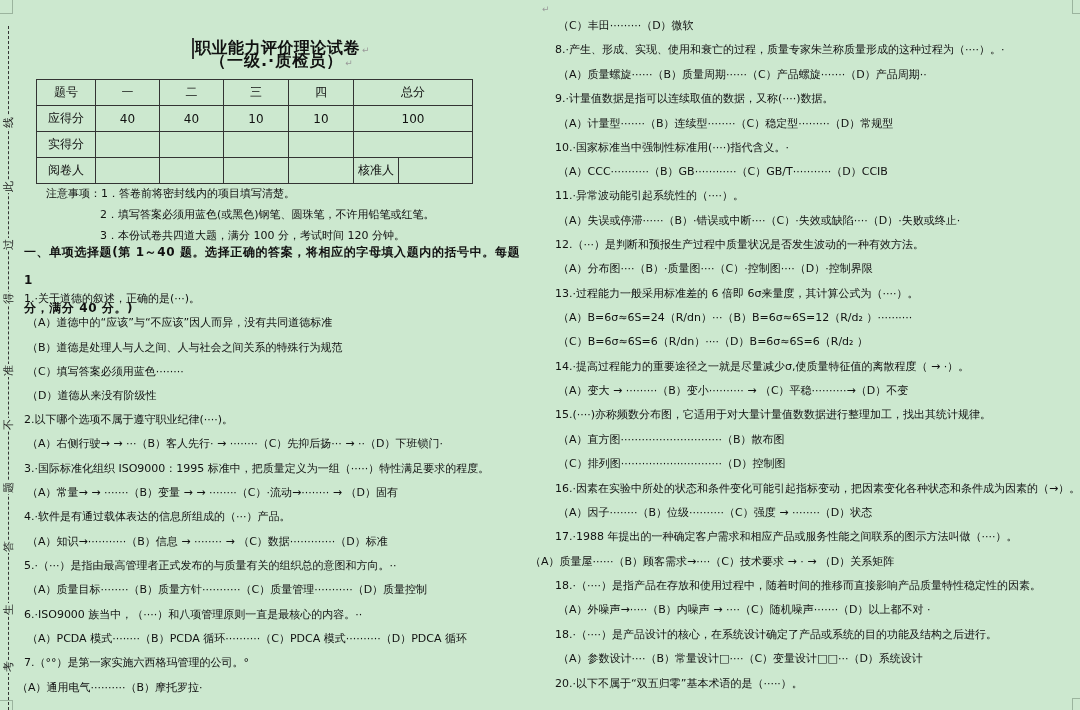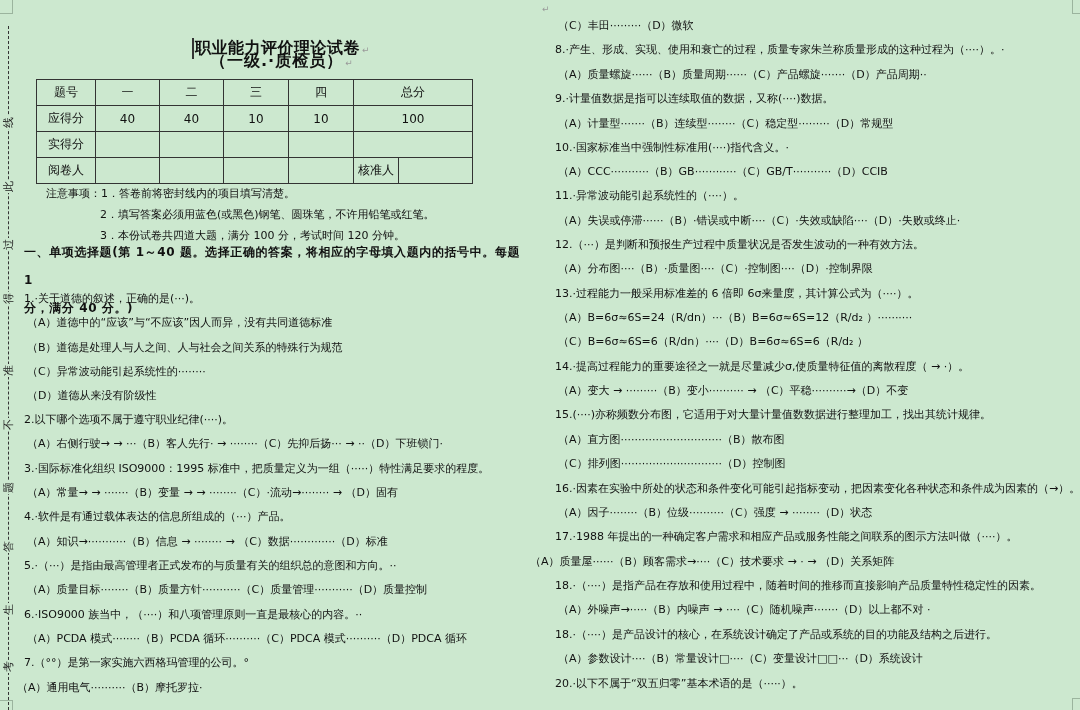--- a/index.html
+++ b/index.html
@@ -121,21 +121,21 @@
 </div>
 
 <div class="section-head">
   <div>一、单项选择题(第 1～40 题。选择正确的答案，将相应的字母填入题内的括号中。每题 1</div>
   <div>分，满分 40 分。)</div>
 </div>
 
 <div class="line" style="left:24px;top:292px">1.·关于道德的叙述，正确的是(···)。</div>
 <div class="line" style="left:27px;top:316px">（A）道德中的“应该”与“不应该”因人而异，没有共同道德标准</div>
 <div class="line" style="left:27px;top:341px">（B）道德是处理人与人之间、人与社会之间关系的特殊行为规范</div>
-<div class="line" style="left:27px;top:365px">（C）异常波动能引起系统性的········</div>
+<div class="line" style="left:27px;top:365px">（C）填写答案必须用蓝色········</div>
 <div class="line" style="left:27px;top:389px">（D）道德从来没有阶级性</div>
 
 <div class="line" style="left:24px;top:413px">2.以下哪个选项不属于遵守职业纪律(····)。</div>
 <div class="line" style="left:27px;top:437px">（A）右侧行驶→ → ···（B）客人先行· → ········（C）先抑后扬··· → ··（D）下班锁门·</div>
 
 <div class="line" style="left:24px;top:462px">3.·国际标准化组织 ISO9000：1995 标准中，把质量定义为一组（·····）特性满足要求的程度。</div>
 <div class="line" style="left:27px;top:486px">（A）常量→ → ·······（B）变量 → → ········（C）·流动→········ → （D）固有</div>
 
 <div class="line" style="left:24px;top:510px">4.·软件是有通过载体表达的信息所组成的（···）产品。</div>
 <div class="line" style="left:27px;top:535px">（A）知识→···········（B）信息 → ········ → （C）数据·············（D）标准</div>

